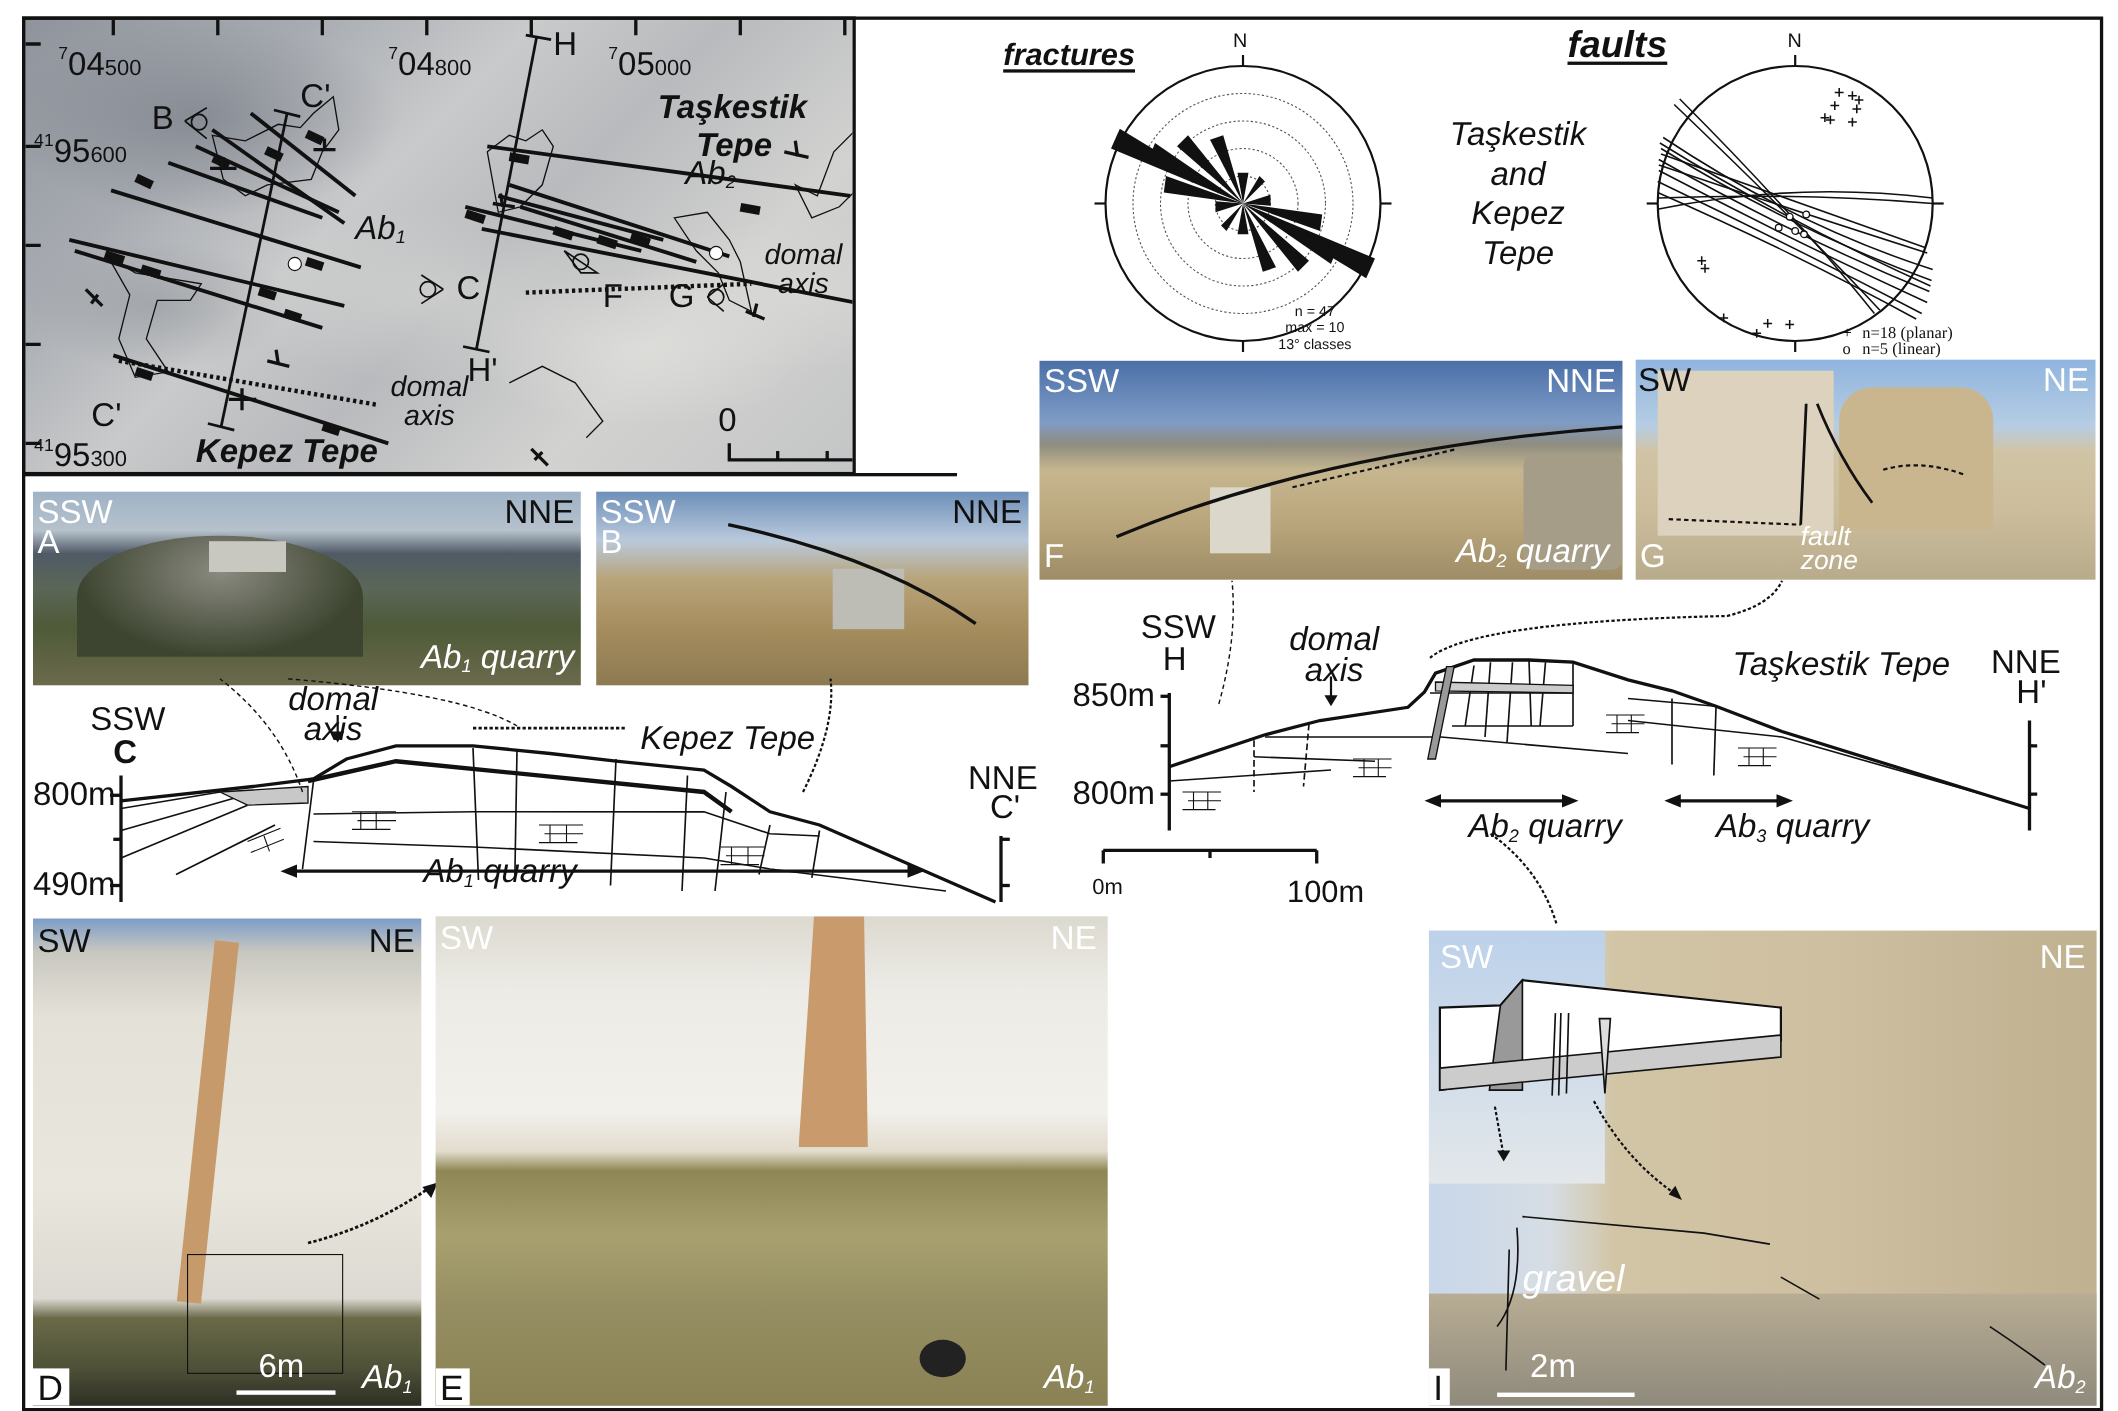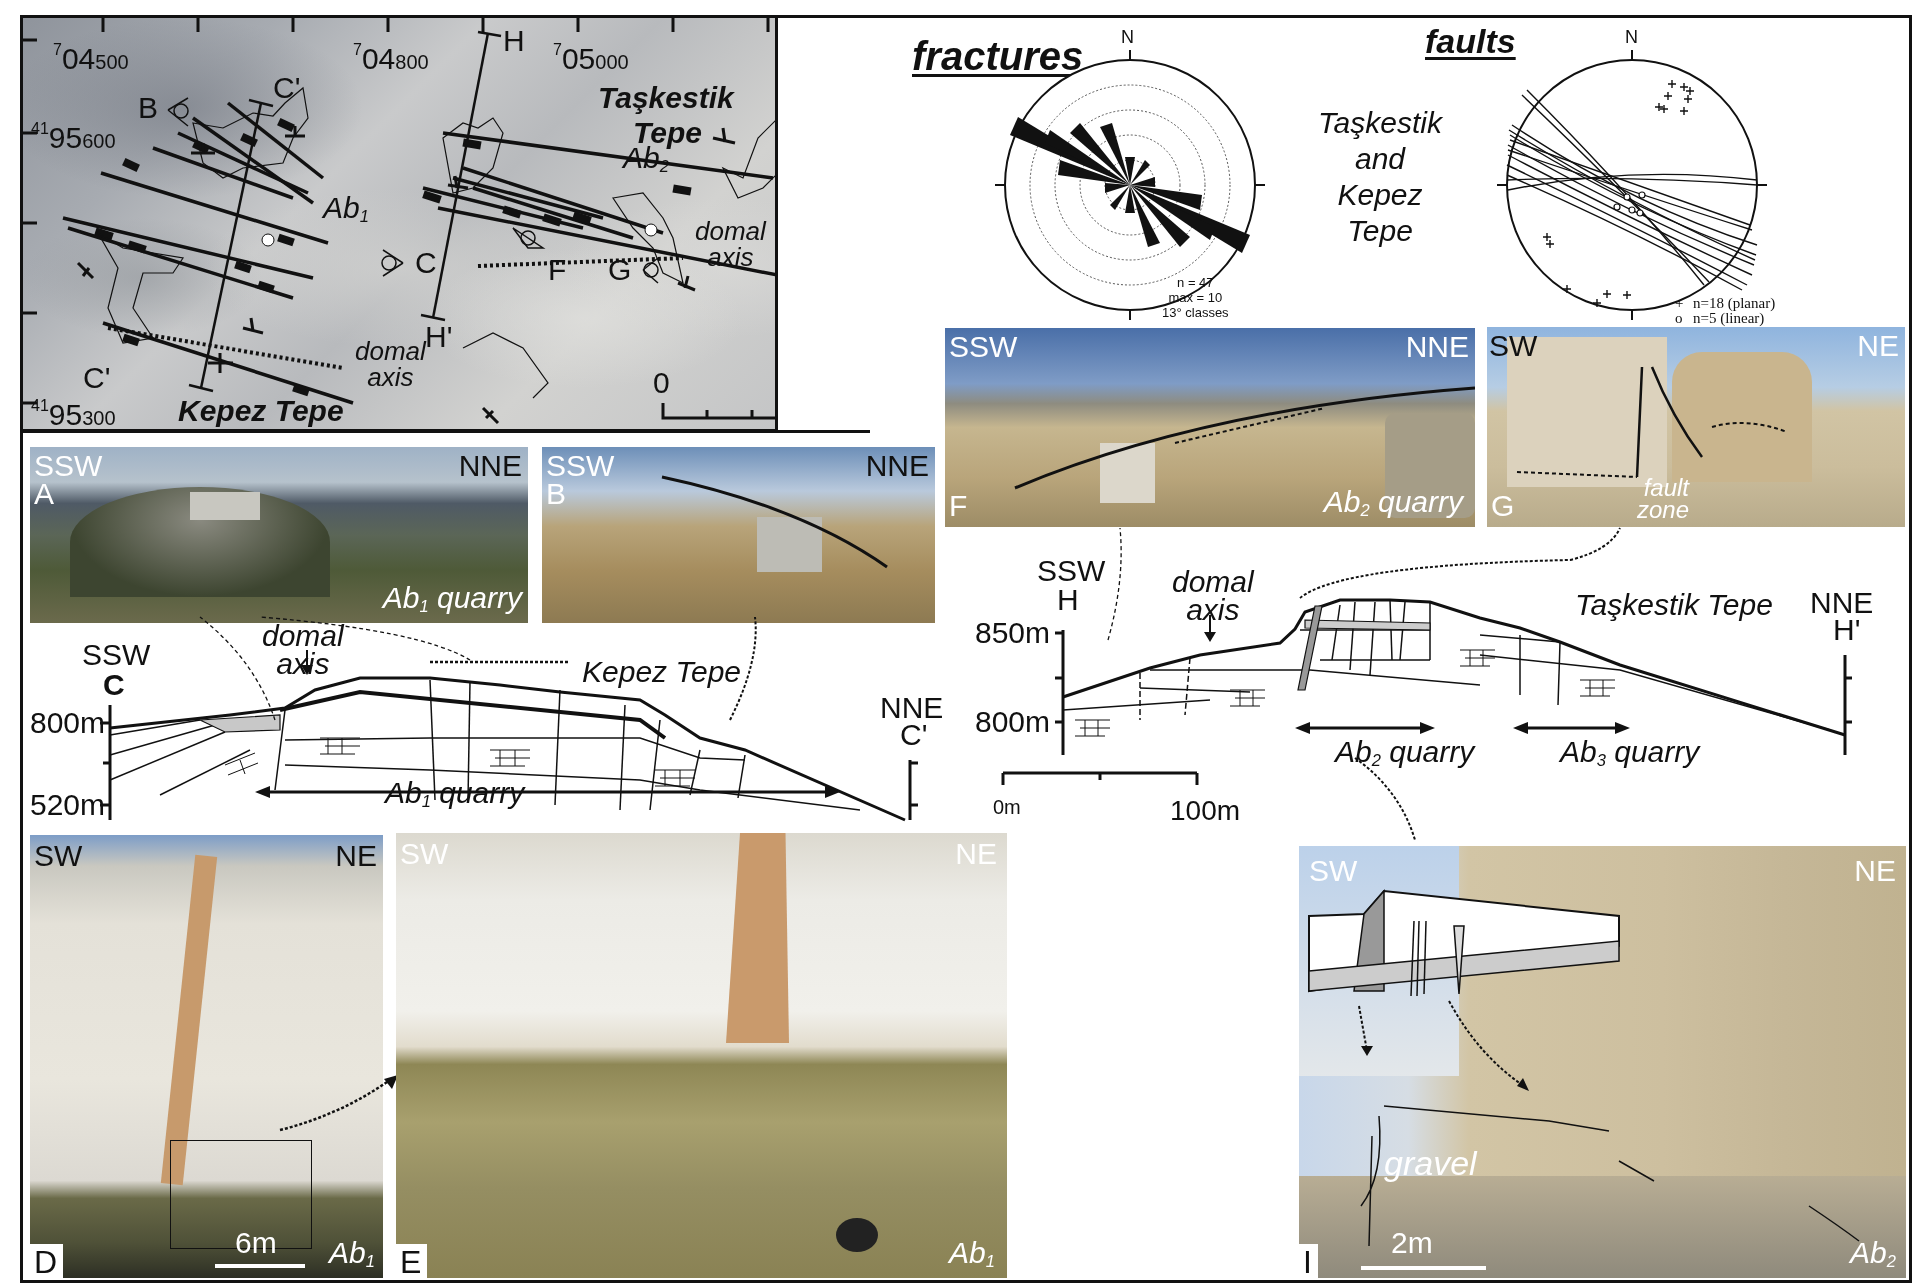--- a/index.html
+++ b/index.html
@@ -191,21 +191,21 @@
     </div>
 
   <div class="lbl" style="left:802px;top:38px;font-size:34px;">N</div>
   <div class="lbl" style="left:630px;top:350px;">0</div>
   <div class="lbl" style="left:765px;top:350px;">200m</div>
 </div>
 
 <div class="frame" style="left:20px;top:15px;width:1892px;height:1268px;border-width:3px;pointer-events:none;"></div>
 <div class="abs" style="left:20px;top:430px;width:850px;height:3px;background:#111;"></div>
 
-<div class="lbl it bold ul" style="left:912px;top:36px;font-size:40px;">fractures</div>
+<div class="lbl it bold ul" style="left:912px;top:36px;font-size:28px;">fractures</div>
 <div class="lbl" style="left:1121px;top:28px;font-size:18px;">N</div>
 <svg width="300" height="300" viewBox="-150 -150 300 300" style="left:980px;top:35px;">
   <circle r="125" fill="#fff" stroke="#111" stroke-width="2"></circle>
   <g fill="none" stroke="#555" stroke-width="1" stroke-dasharray="2 2">
     <circle r="100"></circle>
       <circle r="75"></circle>
       <circle r="50"></circle>
       <circle r="25"></circle>
   </g>
   <g stroke="#111" stroke-width="2">
@@ -362,21 +362,21 @@
     <path d="M655,150 h40 M660,158 h35 M665,150 v16 M680,150 v16 M655,166 h35"></path>
     <path d="M225,145 l30,-12 M228,155 l30,-12 M240,140 l5,14"></path>
   </g>
   <path d="M275,100 Q255,40 200,-3" stroke="#111" stroke-width="1.3" stroke-dasharray="4 3" fill="none"></path>
   <path d="M470,40 Q420,10 260,-3" stroke="#111" stroke-width="1.3" stroke-dasharray="4 3" fill="none"></path>
   <path d="M730,100 Q760,40 755,-3" stroke="#111" stroke-width="2" stroke-dasharray="3 2" fill="none"></path>
 </svg>
 <div class="lbl" style="left:82px;top:640px;">SSW</div>
 <div class="lbl bold" style="left:103px;top:670px;">C</div>
 <div class="lbl" style="left:30px;top:708px;">800m</div>
-<div class="lbl" style="left:30px;top:790px;">520m</div>
+<div class="lbl" style="left:30px;top:790px;">490m</div>
 <div class="lbl" style="left:880px;top:693px;">NNE</div>
 <div class="lbl" style="left:900px;top:720px;">C'</div>
 <div class="lbl it" style="left:262px;top:622px;text-align:center;line-height:28px;">
     <div>domal</div>
     <div>axis</div>
   </div>
 <div class="lbl it" style="left:582px;top:657px;">Kepez Tepe</div>
 <div class="lbl it" style="left:385px;top:778px;"><span>Ab</span><sub>1</sub><span> quarry</span></div>
 
 <div class="photo" style="left:945px;top:328px;width:530px;height:199px;background:linear-gradient(180deg,#4a6fa8 0%,#7f9cc6 28%,#8e8c80 38%,#c6b68f 50%,#b9a57b 75%,#9d8c66 100%);">
@@ -395,21 +395,21 @@
 <div class="photo" style="left:1487px;top:327px;width:418px;height:200px;background:linear-gradient(180deg,#8fb4de 0%,#b6cde4 30%,#d1c4a4 42%,#cbbd9c 70%,#b8ab8b 100%);">
   <div class="abs" style="left:20px;top:10px;width:160px;height:150px;background:#dcd2bd;"></div>
   <div class="abs" style="left:185px;top:25px;width:140px;height:130px;background:#c9b58e;border-radius:30px 30px 0 0;"></div>
   <svg width="418" height="200" style="left:0;top:0;">
       <path d="M155,40 L150,150 M165,40 Q185,90 215,130" stroke="#111" stroke-width="2.5" fill="none"></path>
       <path d="M30,145 L150,150 M225,100 Q260,90 300,105" stroke="#111" stroke-width="2" stroke-dasharray="4 3" fill="none"></path>
     </svg>
   <div class="lbl k" style="left:2px;top:4px;">SW</div>
   <div class="lbl w" style="right:6px;top:4px;">NE</div>
   <div class="lbl w" style="left:4px;bottom:6px;">G</div>
-  <div class="lbl w it" style="left:150px;top:150px;font-size:24px;line-height:22px;text-align:right;">
+  <div class="lbl w it" style="left:150px;top:150px;font-size:24px;line-height:22px;text-align:left;">
       <div>fault</div>
       <div>zone</div>
     </div>
 </div>
 
 <svg width="900" height="320" viewBox="0 0 900 320" style="left:960px;top:530px;">
   <g stroke="#111" stroke-width="3" fill="none">
     <line x1="103" y1="100" x2="103" y2="225"></line>
       <line x1="95" y1="103" x2="103" y2="103"></line>
       <line x1="95" y1="148" x2="103" y2="148"></line>

